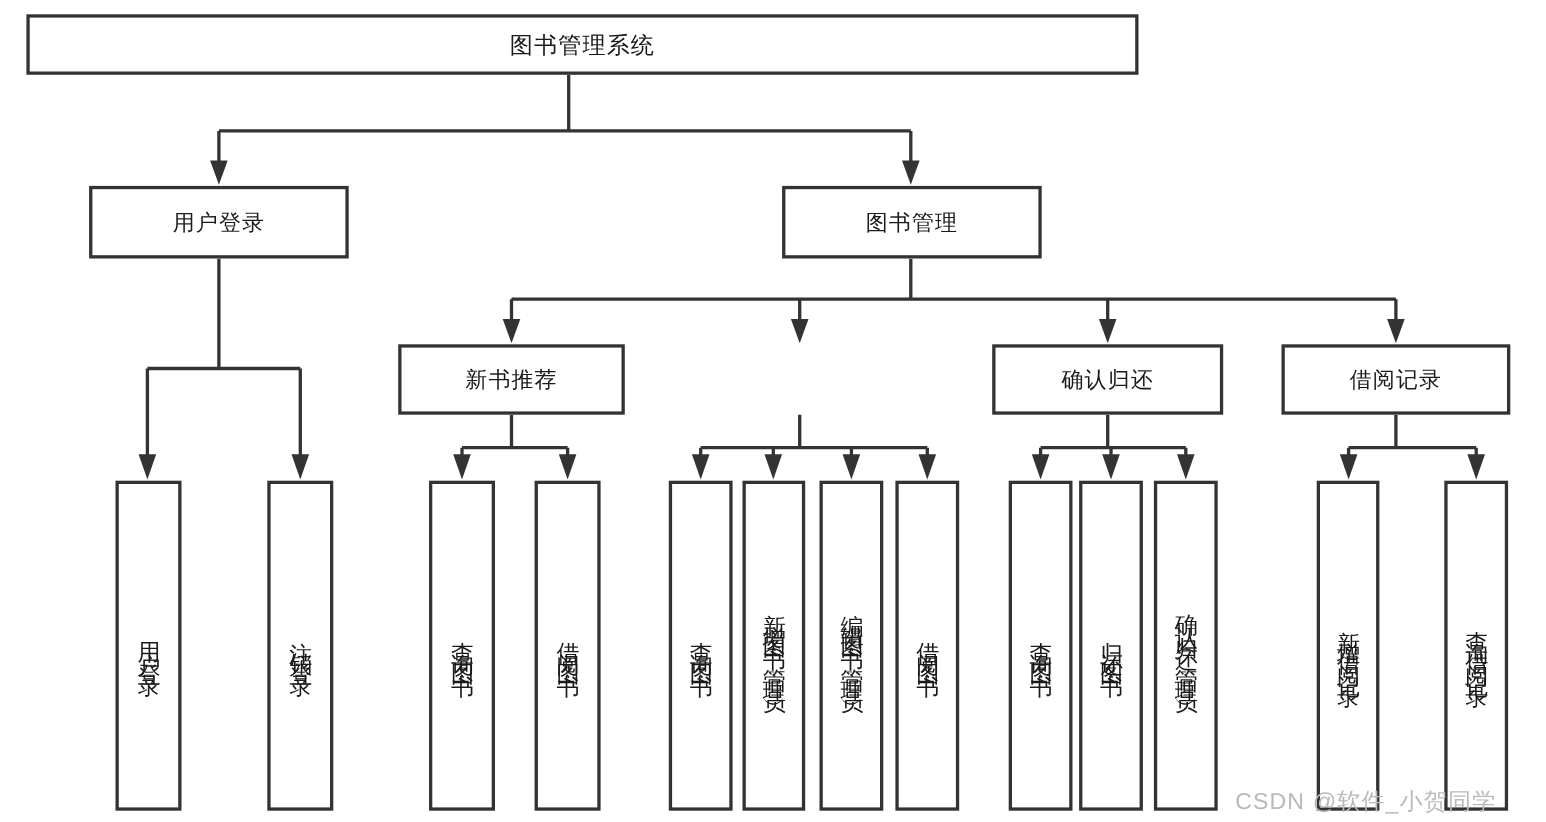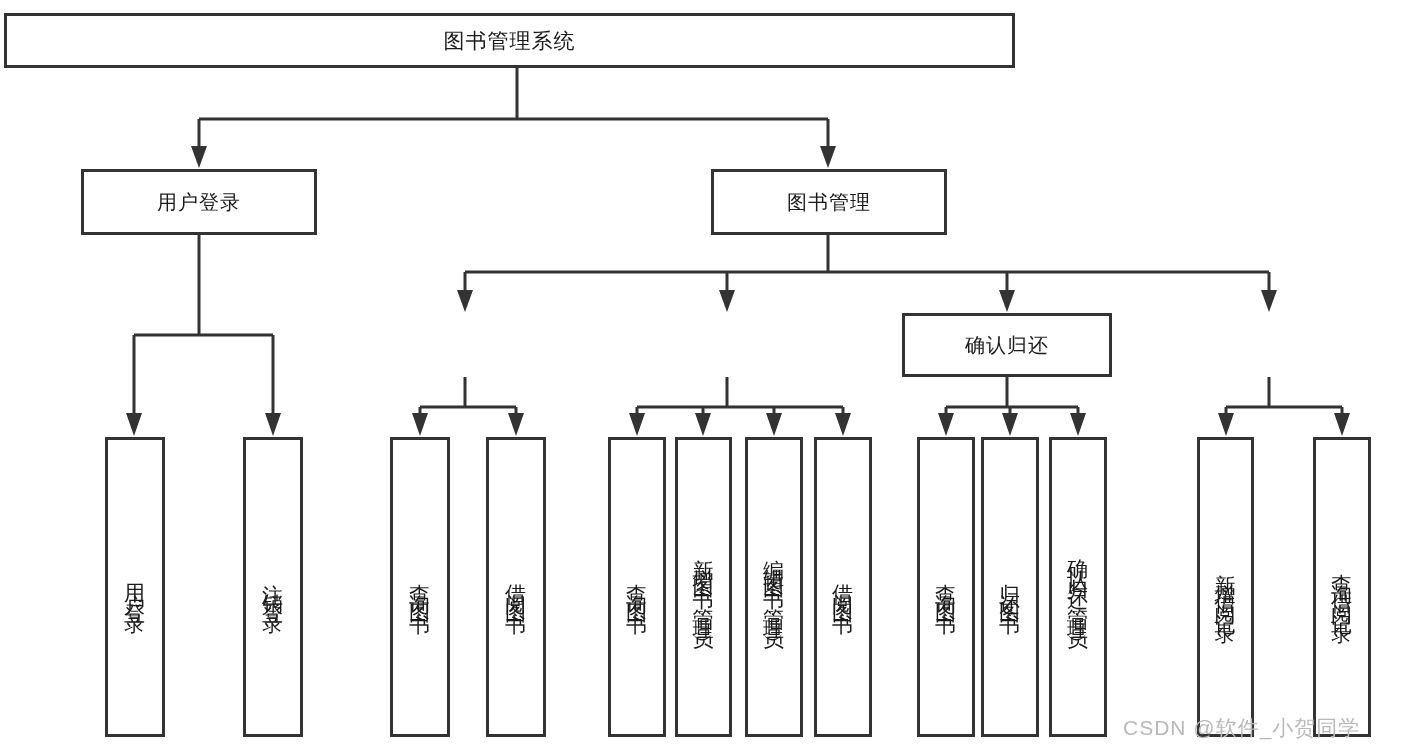--- a/index.html
+++ b/index.html
@@ -114,33 +114,39 @@
       <polygon points="1070,413 1086,413 1078,436"></polygon>
     </g>
 
     <g>
       <path d="M1269,377 V407 M1226,407 H1342 M1226,407 V416 M1342,407 V416"></path>
       <polygon points="1218,413 1234,413 1226,436"></polygon>
       <polygon points="1334,413 1350,413 1342,436"></polygon>
     </g>
   </svg>
 
-  <div class="box hbox root-box" style="left:4px;top:13px;width:1011px;height:55px">
+  <div class="box hbox root-box" style="left:24px;top:13px;width:1011px;height:55px">
     <span>图书管理系统</span>
   </div>
 
   <div class="box hbox" style="left:81px;top:169px;width:236px;height:66px">
     <span>用户登录</span>
   </div>
   <div class="box hbox" style="left:711px;top:169px;width:236px;height:66px">
     <span>图书管理</span>
   </div>
 
+  <div class="box hbox" style="left:362px;top:313px;width:206px;height:64px">
+    <span>新书推荐</span>
+  </div>
   <div class="box hbox" style="left:902px;top:313px;width:210px;height:64px">
     <span>确认归还</span>
+  </div>
+  <div class="box hbox" style="left:1165px;top:313px;width:208px;height:64px">
+    <span>借阅记录</span>
   </div>
 
   <div class="box vbox" style="left:105px;top:437px;width:60px;height:300px">
     <span>用户登录</span>
   </div>
   <div class="box vbox" style="left:243px;top:437px;width:60px;height:300px">
     <span>注销登录</span>
   </div>
 
   <div class="box vbox" style="left:390px;top:437px;width:60px;height:300px">

